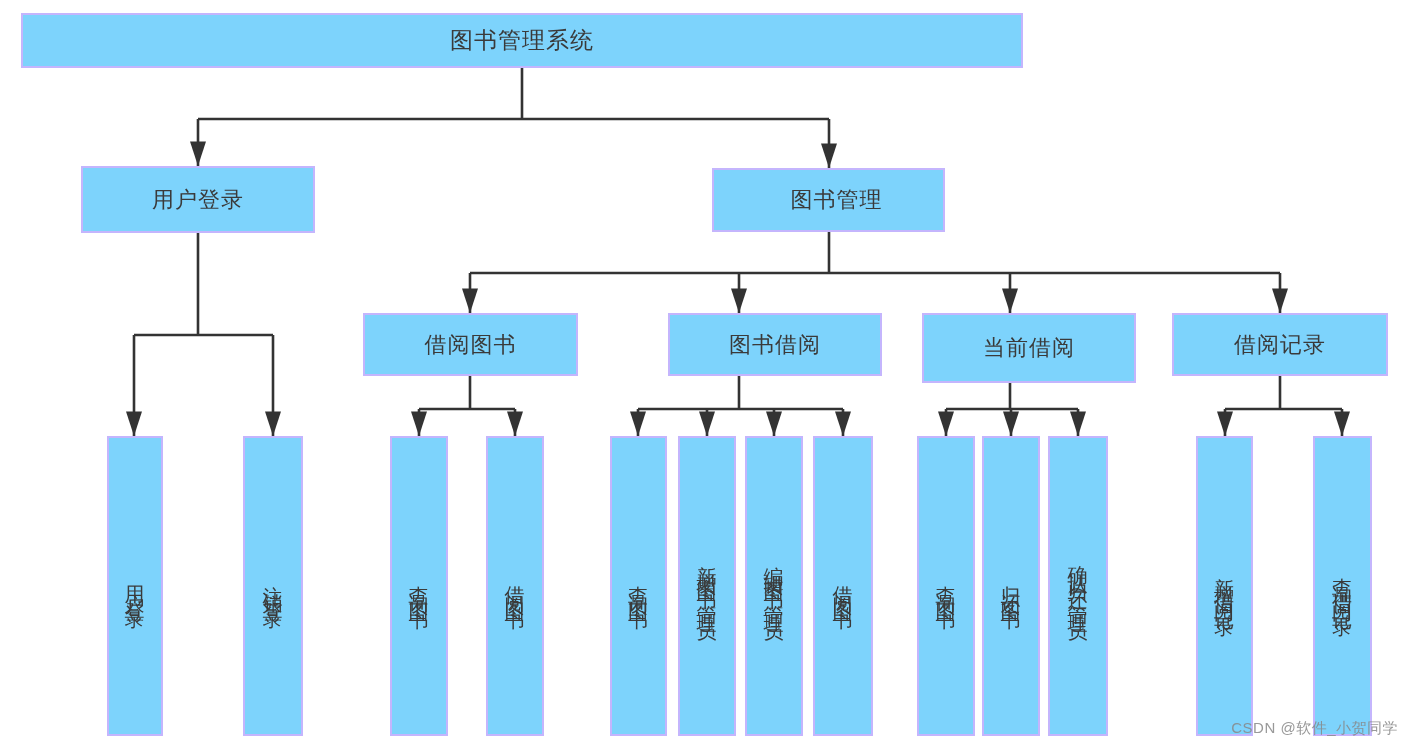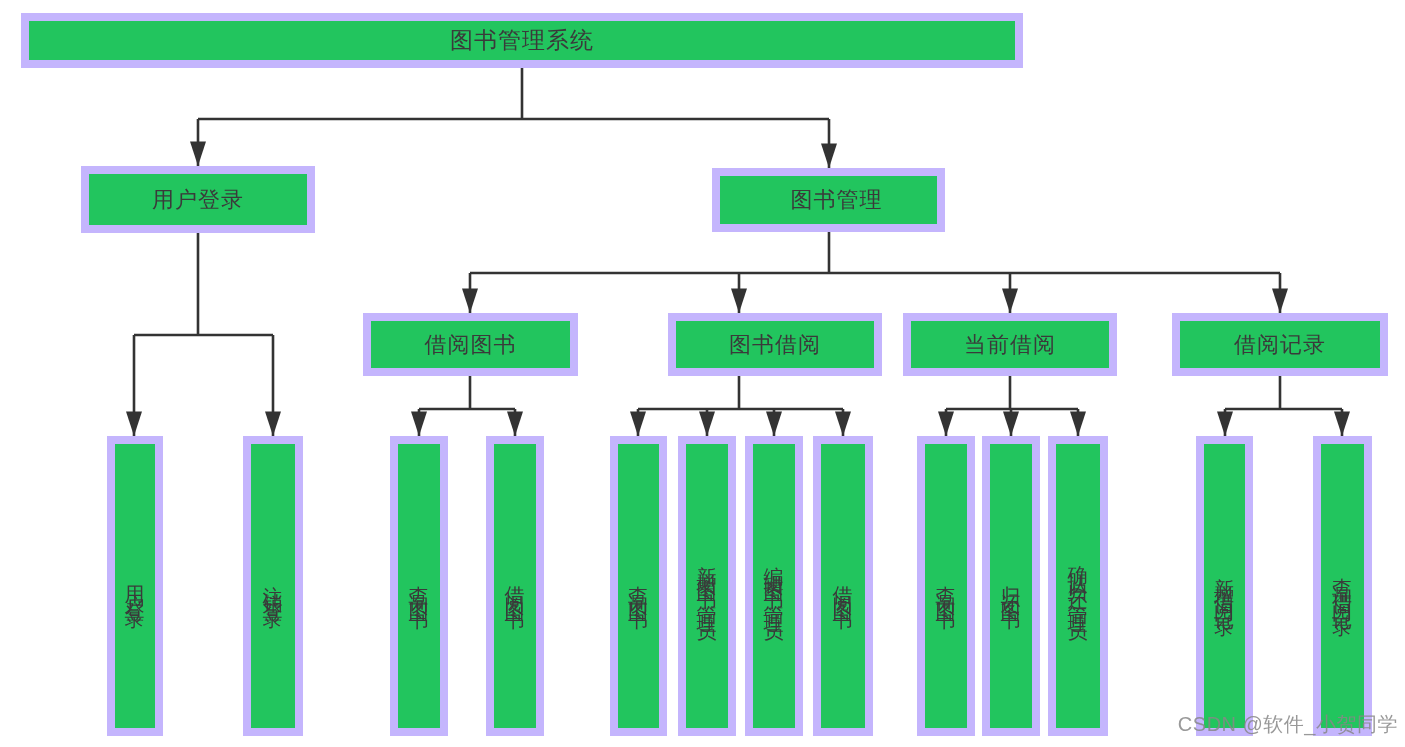--- a/index.html
+++ b/index.html
@@ -7,39 +7,39 @@
     position:relative;
     width:1405px;height:747px;
     background:#ffffff;
     font-family:"Liberation Sans","DejaVu Sans",sans-serif;
     overflow:hidden;
   }
   svg.wires{position:absolute;left:0;top:0;z-index:1;}
   .node{
     position:absolute;
     box-sizing:border-box;
-    background:#22c55e;
-    border:8px solid #c4b5fd;
+    background:#7dd3fc;
+    border:2px solid #c4b5fd;
     color:#3a3a3a;
     display:flex;align-items:center;justify-content:center;
     z-index:2;
   }
   .node.h{font-size:22px;letter-spacing:1px;white-space:nowrap;}
   .node.v{
     writing-mode:vertical-lr;
     text-orientation:mixed;
     font-size:20px;
     letter-spacing:8px;
     line-height:1;
   }
   .watermark{
     position:absolute;
     right:7px;bottom:9px;
     z-index:5;
-    font-size:20px;
+    font-size:15px;
     color:rgba(135,135,135,0.85);
     letter-spacing:0.5px;
     white-space:nowrap;
   }
 </style>
 </head>
 <body>
 
 <div class="canvas">
 
@@ -82,21 +82,21 @@
     </g>
   </svg>
 
   <div class="node h" style="left:21px;top:13px;width:1002px;height:55px;font-size:23px;">图书管理系统</div>
 
   <div class="node h" style="left:81px;top:166px;width:234px;height:67px;">用户登录</div>
   <div class="node h" style="left:712px;top:168px;width:233px;height:64px;padding-left:16px;">图书管理</div>
 
   <div class="node h" style="left:363px;top:313px;width:215px;height:63px;">借阅图书</div>
   <div class="node h" style="left:668px;top:313px;width:214px;height:63px;">图书借阅</div>
-  <div class="node h" style="left:903px;top:313px;width:214px;height:63px;">当前借阅</div>
+  <div class="node h" style="left:922px;top:313px;width:214px;height:70px;">当前借阅</div>
   <div class="node h" style="left:1172px;top:313px;width:216px;height:63px;">借阅记录</div>
 
   <div class="node v" style="left:107px;top:436px;width:56px;height:300px;">用户登录</div>
   <div class="node v" style="left:243px;top:436px;width:60px;height:300px;">注销登录</div>
 
   <div class="node v" style="left:390px;top:436px;width:58px;height:300px;">查询图书</div>
   <div class="node v" style="left:486px;top:436px;width:58px;height:300px;">借阅图书</div>
 
   <div class="node v" style="left:610px;top:436px;width:57px;height:300px;">查询图书</div>
   <div class="node v" style="left:678px;top:436px;width:58px;height:300px;">新增图书（管理员）</div>

